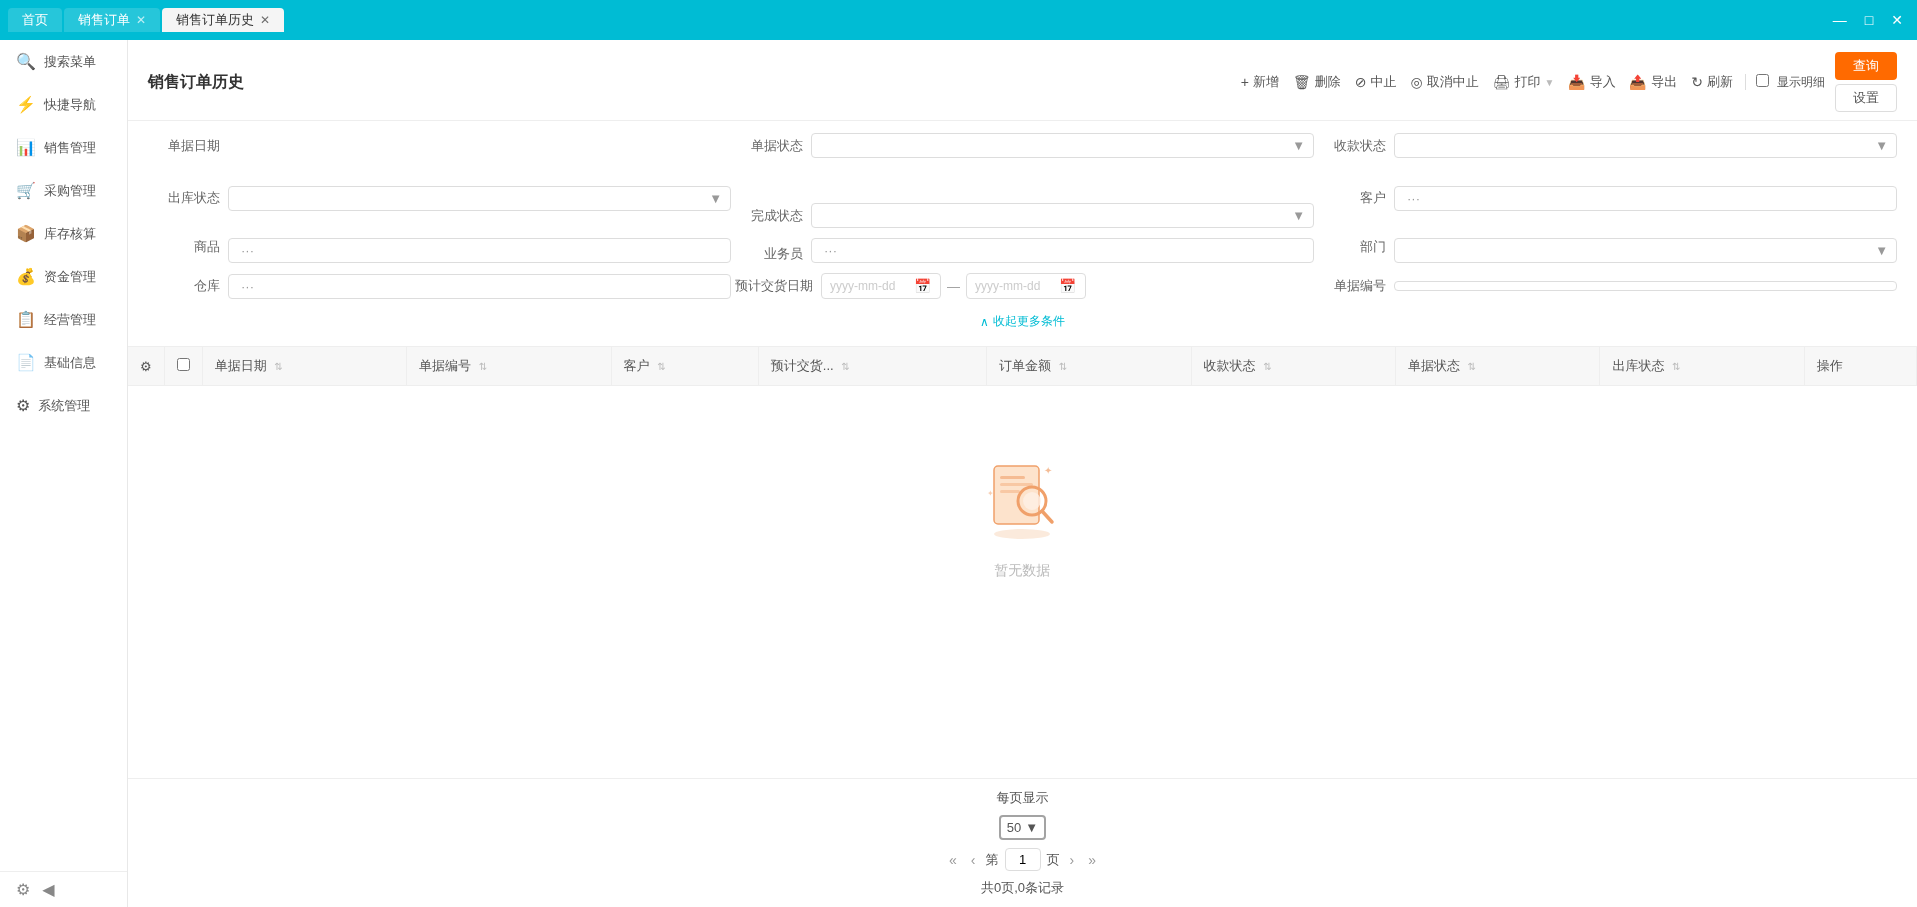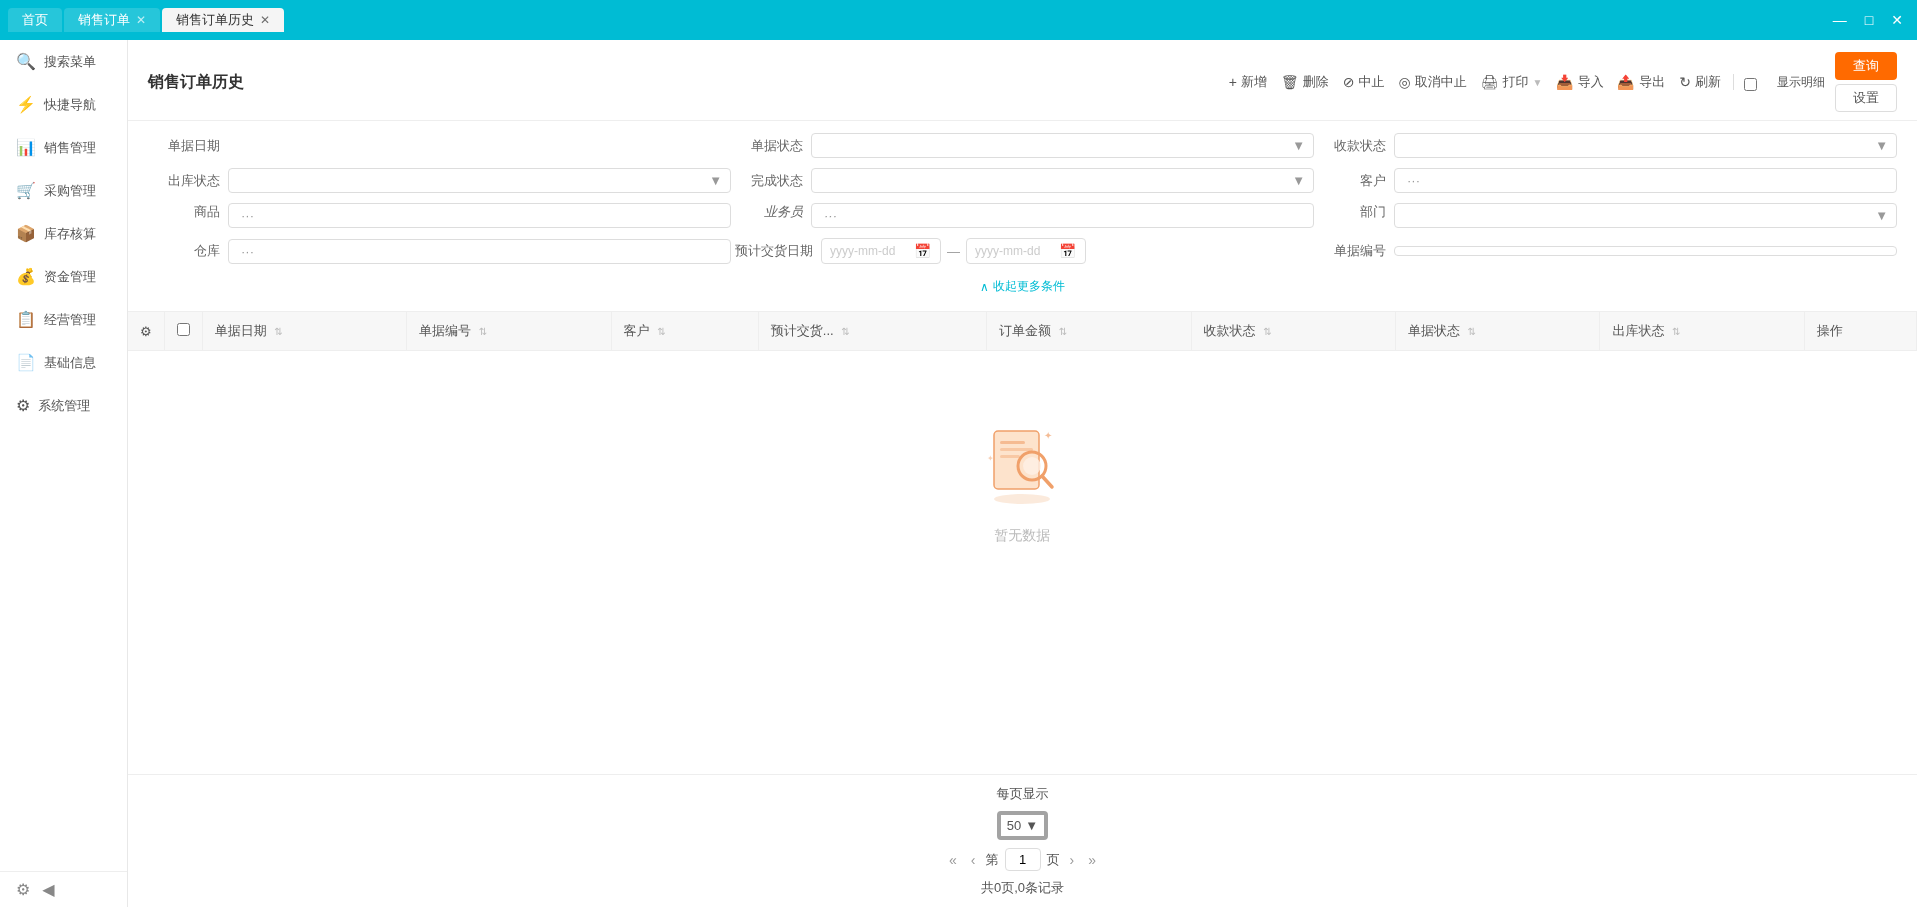--- a/index.html
+++ b/index.html
@@ -27,21 +27,21 @@
     
     .content { flex: 1; overflow: auto; display: flex; flex-direction: column; }
 
     
     .page-header { display: flex; align-items: center; justify-content: space-between; padding: 12px 20px 8px; background: #fff; border-bottom: 1px solid #eee; flex-shrink: 0; }
     .page-title { font-size: 16px; font-weight: 600; color: #333; }
     .toolbar { display: flex; align-items: center; gap: 10px; flex-wrap: wrap; }
     .toolbar-btn { display: flex; align-items: center; gap: 4px; font-size: 13px; cursor: pointer; color: #555; padding: 4px 2px; }
     .toolbar-btn .t-icon { font-size: 14px; }
     .toolbar-divider { width: 1px; height: 16px; background: #ddd; }
-    .checkbox-label { display: flex; align-items: flex-end; gap: 20px; font-size: 12px; color: #555; cursor: pointer; }
+    .checkbox-label { display: flex; align-items: flex-start; gap: 8px; font-size: 12px; color: #555; cursor: pointer; }
     .query-btn { background: #ff6a00; color: #fff; border: none; border-radius: 4px; padding: 5px 18px; font-size: 13px; cursor: pointer; }
     .set-btn { background: #fff; color: #555; border: 1px solid #ddd; border-radius: 4px; padding: 4px 14px; font-size: 13px; cursor: pointer; display: block; width: 100%; margin-top: 4px; }
 
     
     .filter-area { background: #fff; padding: 12px 20px; border-bottom: 1px solid #eee; flex-shrink: 0; }
     .filter-row { display: flex; align-items: center; margin-bottom: 10px; gap: 0; }
     .filter-label { width: 80px; color: #666; font-size: 13px; flex-shrink: 0; text-align: right; padding-right: 8px; }
     .date-group { display: flex; align-items: center; gap: 6px; flex-wrap: wrap; }
     .date-btn { font-size: 12px; color: #555; cursor: pointer; padding: 2px 4px; }
     .date-btn.active { background: #ff6a00; color: #fff; border-radius: 10px; padding: 2px 8px; font-size: 11px; }
@@ -66,21 +66,21 @@
     .data-table tbody td { padding: 10px 12px; border-bottom: 1px solid #f0f0f0; }
     .settings-col { width: 36px; text-align: center; }
     .checkbox-col { width: 36px; text-align: center; }
 
     
     .empty-state { display: flex; flex-direction: column; align-items: center; justify-content: center; padding: 60px 0; }
     .empty-text { margin-top: 16px; color: #bbb; font-size: 14px; }
 
     
     .pagination { display: flex; align-items: center; justify-content: flex-end; padding: 10px 20px; background: #fff; border-top: 1px solid #eee; gap: 8px; font-size: 13px; color: #555; flex-shrink: 0; flex-direction: column; }
-    .page-size-select { border: 4px solid #a3a3a3; border-radius: 4px; padding: 3px 6px; font-size: 13px; color: #555; display: flex; align-items: center; gap: 4px; cursor: pointer; }
+    .page-size-select { border: 2px solid #a3a3a3; border-radius: 4px; padding: 3px 6px; font-size: 13px; color: #555; display: flex; align-items: center; gap: 4px; cursor: pointer; }
     .page-nav { display: flex; align-items: center; gap: 6px; }
     .page-nav-btn { color: #999; cursor: pointer; font-size: 14px; padding: 2px 4px; }
     .page-input { border: 1px solid #ddd; border-radius: 4px; padding: 3px 6px; width: 36px; text-align: center; font-size: 13px; }
 
     
     .empty-illustration { width: 100px; height: 100px; }
   </style>
 </head>
 <body>
 
@@ -225,21 +225,21 @@
       </div>
 
       <div class="filter-row">
         <div style="display:flex;align-items:center;flex:1;min-width:0;">
           <span class="filter-label">出库状态</span>
           <div class="select-control" style="flex:1;">
             <span></span>
             <span class="arrow">▼</span>
           </div>
         </div>
-        <div style="display:flex;align-items:center;flex:1;min-width:0;">
+        <div style="display:flex;align-items:center;flex:1;min-width:0;margin-top:35px;">
           <span class="filter-label">完成状态</span>
           <div class="select-control" style="flex:1;">
             <span></span>
             <span class="arrow">▼</span>
           </div>
         </div>
         <div style="display:flex;align-items:center;flex:1;min-width:0;">
           <span class="filter-label">客户</span>
           <div class="input-control" style="flex:1;">
             <span class="dots-btn">···</span>
@@ -247,21 +247,21 @@
         </div>
       </div>
 
       <div class="filter-row">
         <div style="display:flex;align-items:flex-start;flex:1;min-width:0;">
           <span class="filter-label">商品</span>
           <div class="input-control" style="flex:1;">
             <span class="dots-btn">···</span>
           </div>
         </div>
-        <div style="display:flex;align-items:flex-start;flex:1;min-width:0;font-style:italic;">
+        <div style="display:flex;align-items:flex-end;flex:1;min-width:0;">
           <span class="filter-label">业务员</span>
           <div class="input-control" style="flex:1;">
             <span class="dots-btn">···</span>
           </div>
         </div>
         <div style="display:flex;align-items:flex-start;flex:1;min-width:0;">
           <span class="filter-label">部门</span>
           <div class="select-control" style="flex:1;">
             <span></span>
             <span class="arrow">▼</span>

